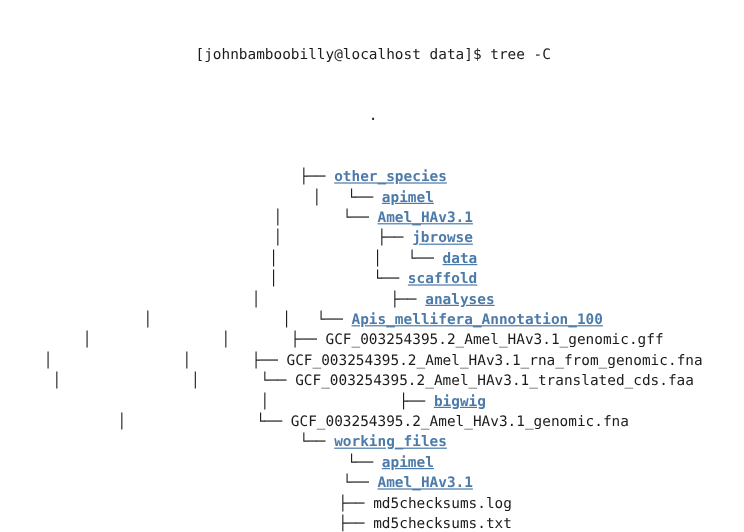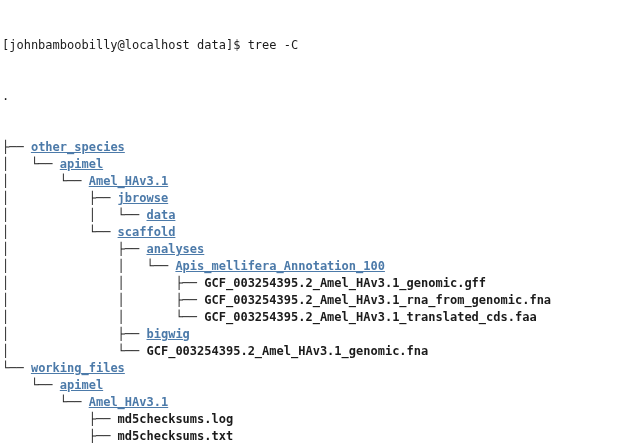--- a/index.html
+++ b/index.html
@@ -19,33 +19,34 @@
     font-family: "DejaVu Sans Mono", "Liberation Mono", monospace;
     font-size: 12px;
     line-height: 17px;
     color: var(--text);
     padding: 3px 0 0 2px;
     white-space: pre;
   }
   .line {
     height: 17px;
     white-space: pre;
+    text-align: center;
   }
   .prefix {
     color: var(--text);
     font-weight: normal;
   }
   .dir {
     color: var(--dir);
     font-weight: bold;
     text-decoration: underline;
   }
   .file {
     color: var(--file);
-    font-weight: bold;
+    font-weight: normal;
   }
 </style>
 </head>
 <body>
 
 <div class="terminal">
   <div class="line"><span class="prompt-text">[johnbamboobilly@localhost data]$</span><span class="command-text"> tree -C</span></div>
   <div class="line">.</div>
   <div id="tree"><div class="line"><span class="prefix">├── </span><span class="dir">other_species</span></div><div class="line"><span class="prefix">│   └── </span><span class="dir">apimel</span></div><div class="line"><span class="prefix">│       └── </span><span class="dir">Amel_HAv3.1</span></div><div class="line"><span class="prefix">│           ├── </span><span class="dir">jbrowse</span></div><div class="line"><span class="prefix">│           │   └── </span><span class="dir">data</span></div><div class="line"><span class="prefix">│           └── </span><span class="dir">scaffold</span></div><div class="line"><span class="prefix">│               ├── </span><span class="dir">analyses</span></div><div class="line"><span class="prefix">│               │   └── </span><span class="dir">Apis_mellifera_Annotation_100</span></div><div class="line"><span class="prefix">│               │       ├── </span><span class="file">GCF_003254395.2_Amel_HAv3.1_genomic.gff</span></div><div class="line"><span class="prefix">│               │       ├── </span><span class="file">GCF_003254395.2_Amel_HAv3.1_rna_from_genomic.fna</span></div><div class="line"><span class="prefix">│               │       └── </span><span class="file">GCF_003254395.2_Amel_HAv3.1_translated_cds.faa</span></div><div class="line"><span class="prefix">│               ├── </span><span class="dir">bigwig</span></div><div class="line"><span class="prefix">│               └── </span><span class="file">GCF_003254395.2_Amel_HAv3.1_genomic.fna</span></div><div class="line"><span class="prefix">└── </span><span class="dir">working_files</span></div><div class="line"><span class="prefix">    └── </span><span class="dir">apimel</span></div><div class="line"><span class="prefix">        └── </span><span class="dir">Amel_HAv3.1</span></div><div class="line"><span class="prefix">            ├── </span><span class="file">md5checksums.log</span></div><div class="line"><span class="prefix">            ├── </span><span class="file">md5checksums.txt</span></div></div>
   

